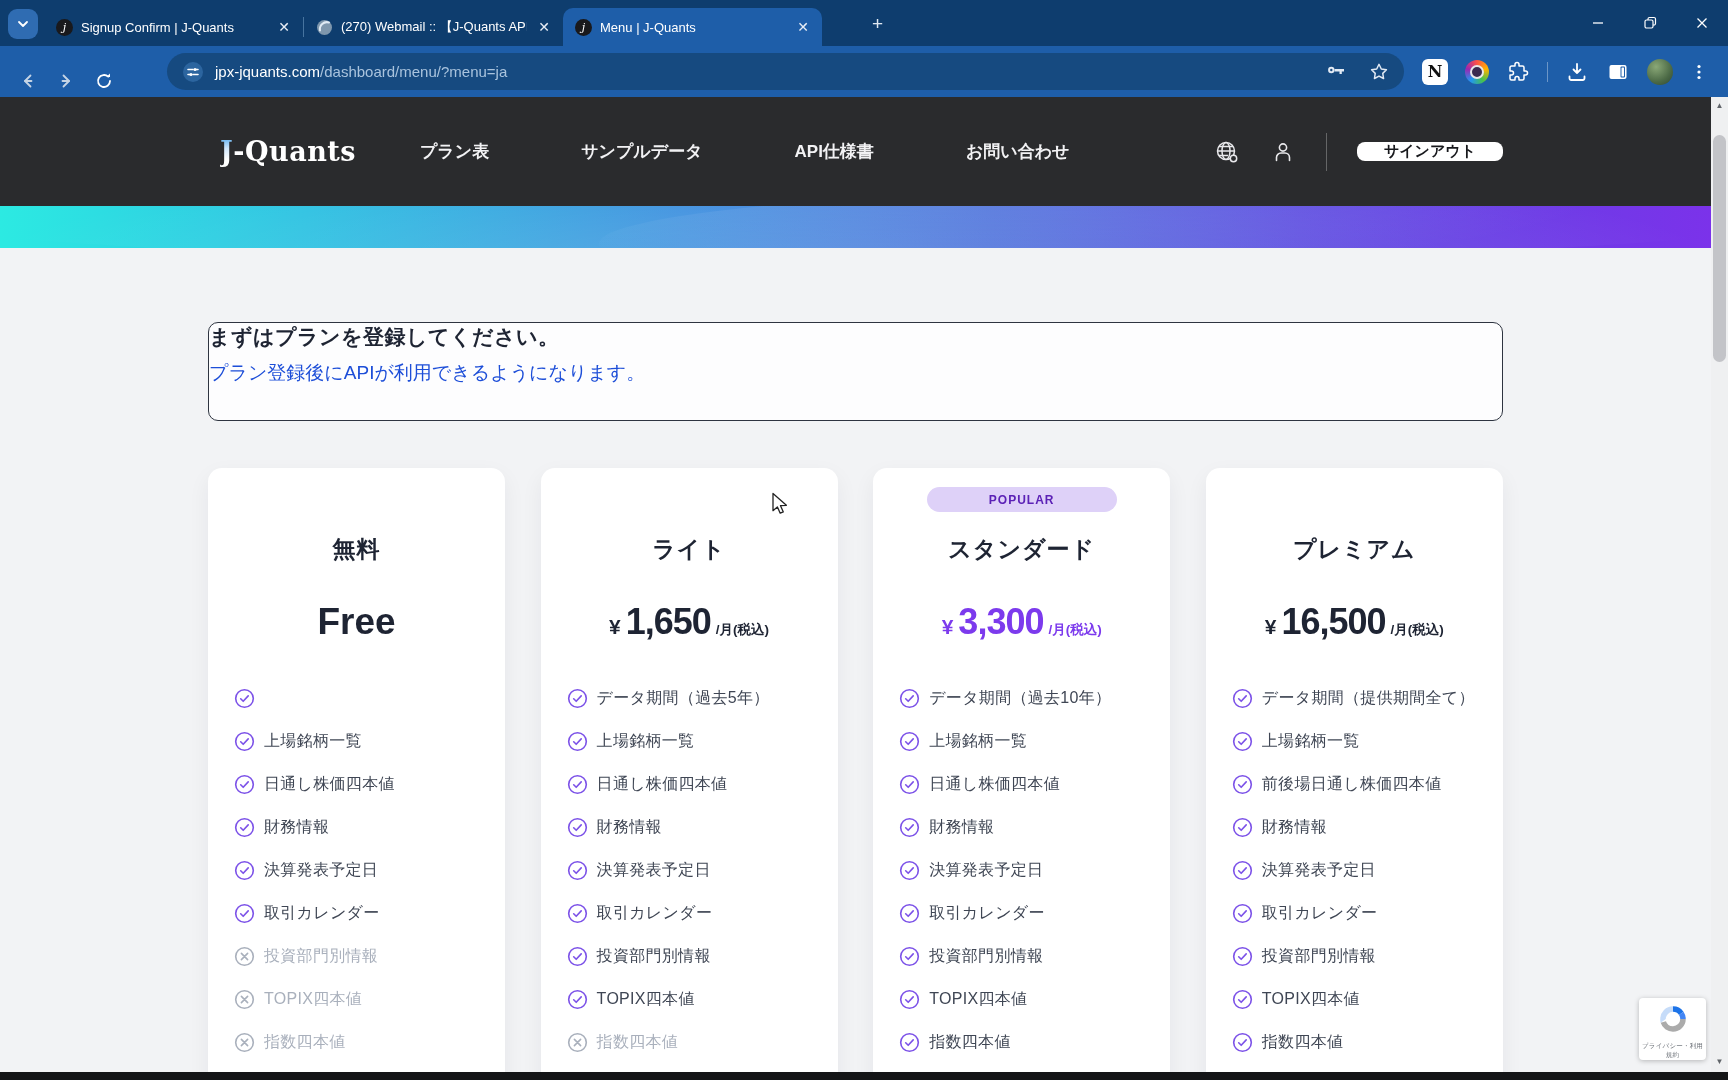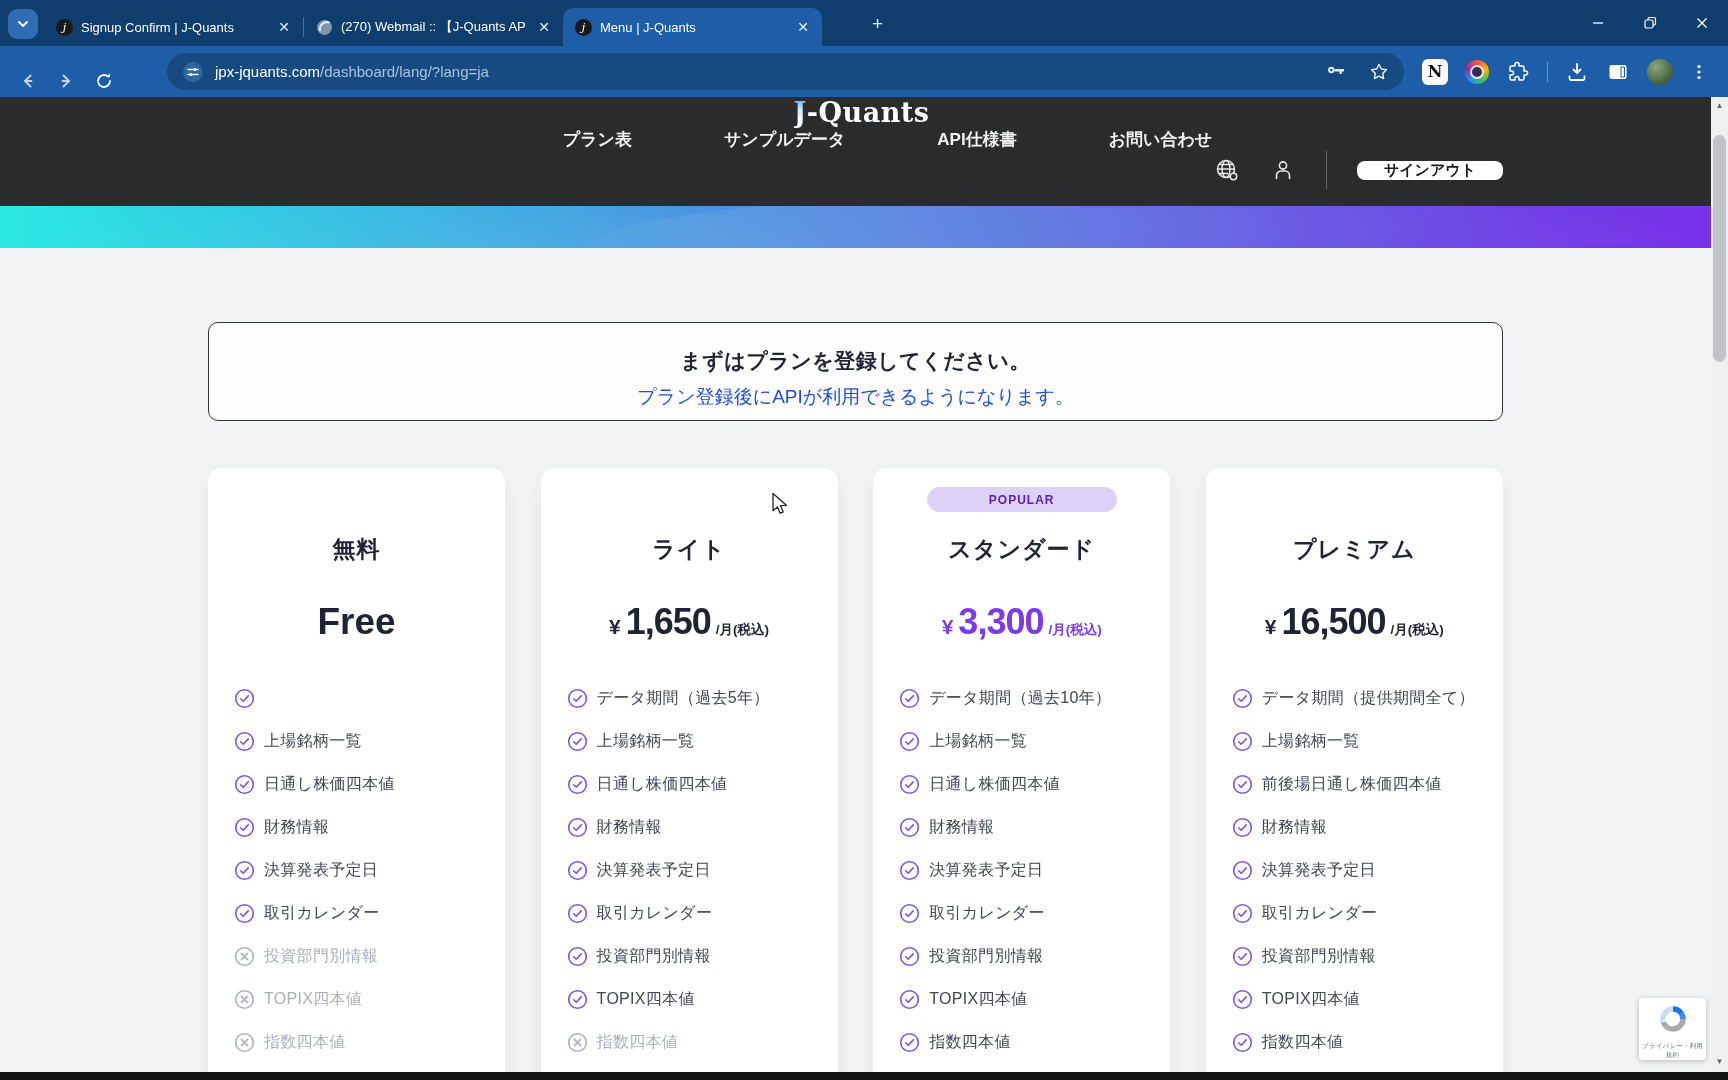--- a/index.html
+++ b/index.html
@@ -29,40 +29,40 @@
   .omni-spacer { flex:1; }
   .ext-row { position:absolute; left:1422px; top:7px; height:37px; display:flex; align-items:center; gap:17px; }
   .ext-sep { width:1px; height:20px; background:rgba(255,255,255,.35); }
   .notion-ic { width:26px; height:26px; background:#fff; border-radius:6px; display:flex; align-items:center; justify-content:center; font-family:"DejaVu Serif",serif; font-weight:bold; font-size:16px; color:#111; }
   .lens-ic { width:24px; height:24px; border-radius:50%; background:conic-gradient(#ff5346,#ffb300,#46c14c,#2196f3,#9c27b0,#ff5346); position:relative; }
   .lens-ic::after { content:""; position:absolute; inset:5px; border-radius:50%; background:#3b2a4f; border:2px solid #e8e8e8; }
   .avatar { width:26px; height:26px; border-radius:50%; background:radial-gradient(circle at 35% 30%, #8aa877, #4c6a46 60%, #2e4630); }
 
   
   .sitebar { position:absolute; top:97px; left:0; width:1711px; height:109px; background:#2a2b2d; }
-  .site-inner { width:1295px; margin:0 auto; height:100%; display:flex; align-items:center;flex-direction:column; }
+  .site-inner { width:1295px; margin:0 auto; height:100%; display:flex; align-items:center; }
   .logo { font-family:"DejaVu Serif",serif; font-size:27px; font-weight:bold; color:#fff; letter-spacing:.5px; margin-left:12px; }
   .logo .j { background:linear-gradient(180deg,#4da9f0 0%,#cfe6fb 40%,#ffffff 75%); -webkit-background-clip:text; background-clip:text; color:transparent; }
   .site-nav { display:flex; gap:92px; margin-left:64px; }
   .site-nav a { color:#f2f2f4; font-size:17px; font-weight:600; text-decoration:none; }
   .site-right { margin-left:auto; display:flex; align-items:center; gap:30px; }
   .hdr-div { width:1px; height:38px; background:rgba(255,255,255,.28); }
   .signout { background:#fff; color:#17181c; font-size:15px; font-weight:bold; border:none; border-radius:8px; padding:0 27px; }
 
   .hero { position:absolute; top:206px; left:0; width:1711px; height:42px;
     background:linear-gradient(90deg,#2ceae2 0%,#2fc2e2 18%,#3a8ede 40%,#4168d9 58%,#5a4ae0 76%,#7b32ea 100%); overflow:hidden; }
   .hero::before { content:""; position:absolute; left:-10%; top:-160%; width:120%; height:300%; border-radius:50%;
     background:radial-gradient(ellipse at 50% 100%, rgba(255,255,255,.18), transparent 60%); }
   .hero::after { content:""; position:absolute; right:-5%; top:-40%; width:70%; height:260%; border-radius:50%;
     background:radial-gradient(ellipse at 30% 0%, rgba(255,255,255,.12), transparent 55%); }
 
   
   .page { position:absolute; top:248px; left:0; width:1711px; height:832px; background:#f2f3f5; }
   .container { width:1295px; margin:0 auto; }
-  .notice { margin-top:74px; height:99px; background:#fdfdfe; border:1.5px solid #2e3440; border-radius:10px; text-align:center; padding-top:24px; }
+  .notice { margin-top:74px; height:99px; background:#fdfdfe; border:1.5px solid #2e3440; border-radius:10px; text-align:left; }
   .notice h2 { font-size:21px; color:#1e2433; letter-spacing:.5px; }
   .notice p { margin-top:9px; font-size:19px; color:#1d4ed8; }
 
   .cards { margin-top:47px; display:grid; grid-template-columns:repeat(4,297px); column-gap:35.6px; }
   .card { position:relative; background:#fff; border-radius:14px; height:900px; box-shadow:0 8px 22px rgba(25,30,50,.06); padding-top:66px; }
   .badge { position:absolute; top:19px; left:50%; transform:translateX(-50%); width:190px; height:25px; background:#ded1f8; color:#5b21b6; font-size:12px; font-weight:bold; letter-spacing:1px; border-radius:13px; display:flex; align-items:center; justify-content:center; }
   .plan-name { text-align:center; font-size:23px; font-weight:bold; color:#1e2433; letter-spacing:1px; }
   .price { margin-top:36px; height:44px; display:flex; align-items:baseline; justify-content:center; color:#1e2433; }
   .price.accent { color:#7c3aed; }
   .price .yen { font-size:21px; font-weight:bold; margin-right:5px; }
@@ -160,21 +160,21 @@
   </div>
   <div class="omnibox">
     <svg width="20" height="20" viewBox="0 0 20 20" style="margin-right:12px">
         <circle cx="10" cy="10" r="10" fill="#2c659f"></circle>
         <path d="M5 7.5h5M13 7.5h2" stroke="#fff" stroke-width="1.6" stroke-linecap="round"></path>
         <circle cx="12" cy="7.5" r="1.6" fill="#fff"></circle>
         <path d="M5 12.5h2M10 12.5h5" stroke="#fff" stroke-width="1.6" stroke-linecap="round"></path>
         <circle cx="8" cy="12.5" r="1.6" fill="#fff"></circle>
       </svg>
     <span class="omni-host">jpx-jquants.com</span>
-      <span class="omni-path">/dashboard/lang/?lang=ja</span>
+      <span class="omni-path">/dashboard/menu/?menu=ja</span>
     <span class="omni-spacer"></span>
     <svg width="24" height="24" viewBox="0 0 24 24" style="margin-right:20px">
         <path d="M10.5 10a3.2 3.2 0 11-3.2-3.2A3.2 3.2 0 0110.5 10zm-4.4 0a1.2 1.2 0 101.2-1.2A1.2 1.2 0 006.1 10z" fill="#e2eaf4"></path>
         <path d="M10.5 9h9.5v2.4h-2.2V14h-2.3v-2.6h-5z" fill="#e2eaf4"></path>
       </svg>
     <svg width="22" height="22" viewBox="0 0 24 24">
         <path d="M12 3.6l2.5 5.1 5.6.8-4 4 .9 5.6-5-2.7-5 2.7.9-5.6-4-4 5.6-.8z" fill="none" stroke="#e2eaf4" stroke-width="1.6" stroke-linejoin="round"></path>
       </svg>
   </div>
   <div class="ext-row">

